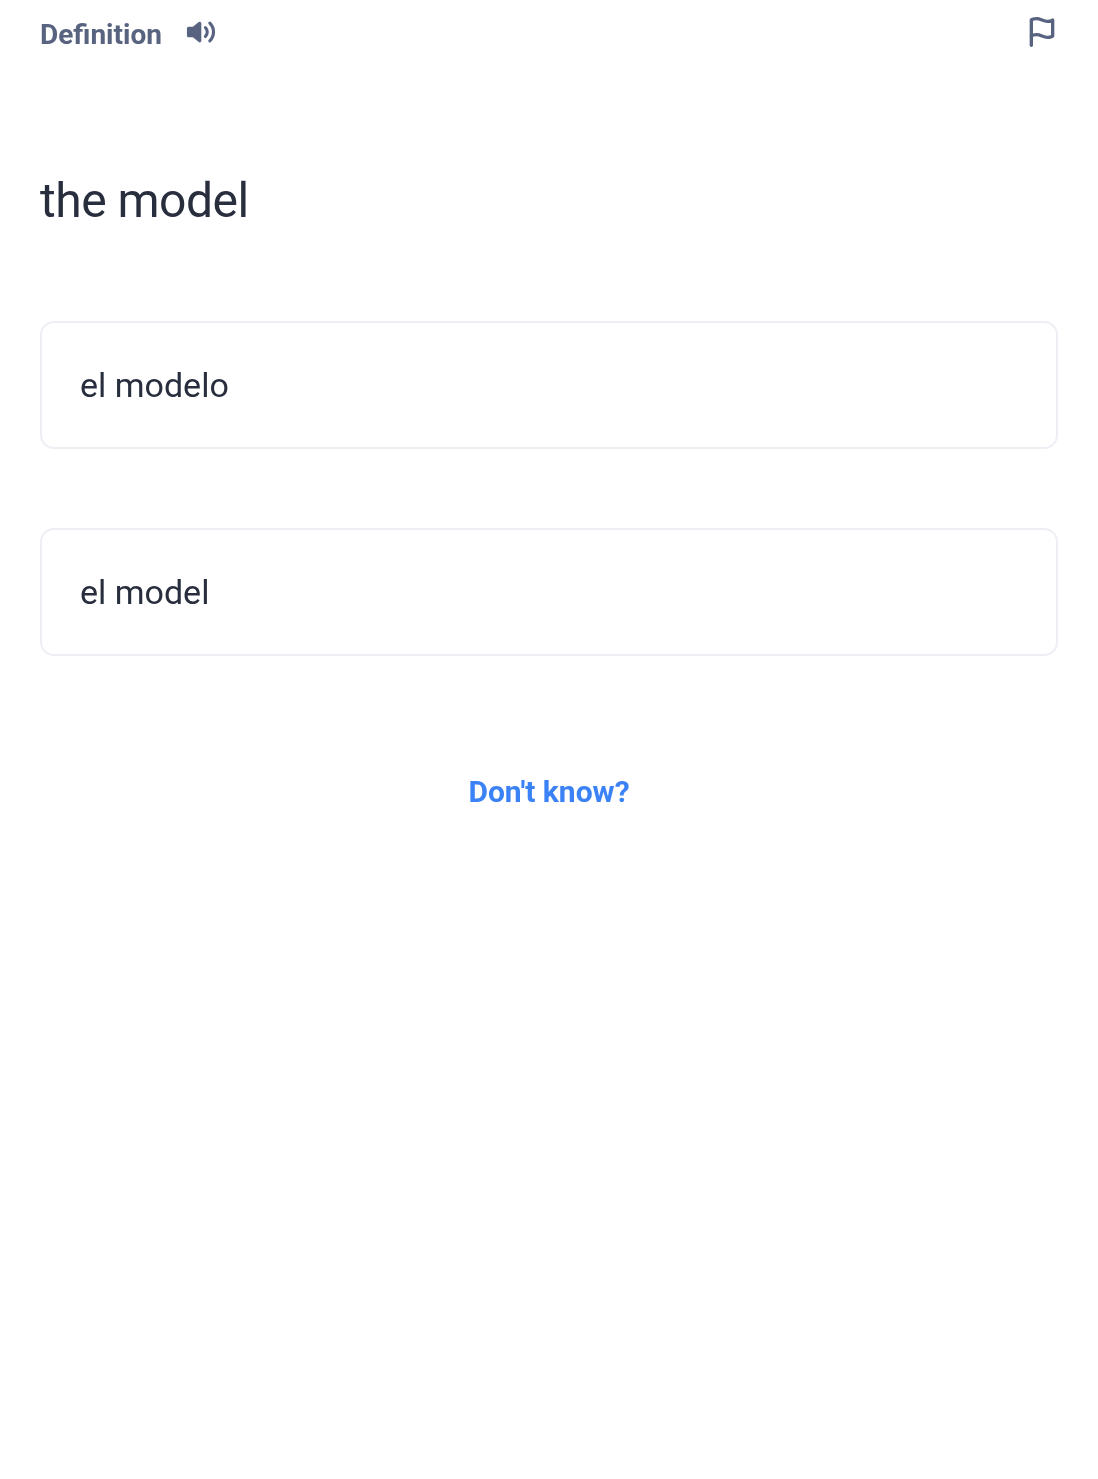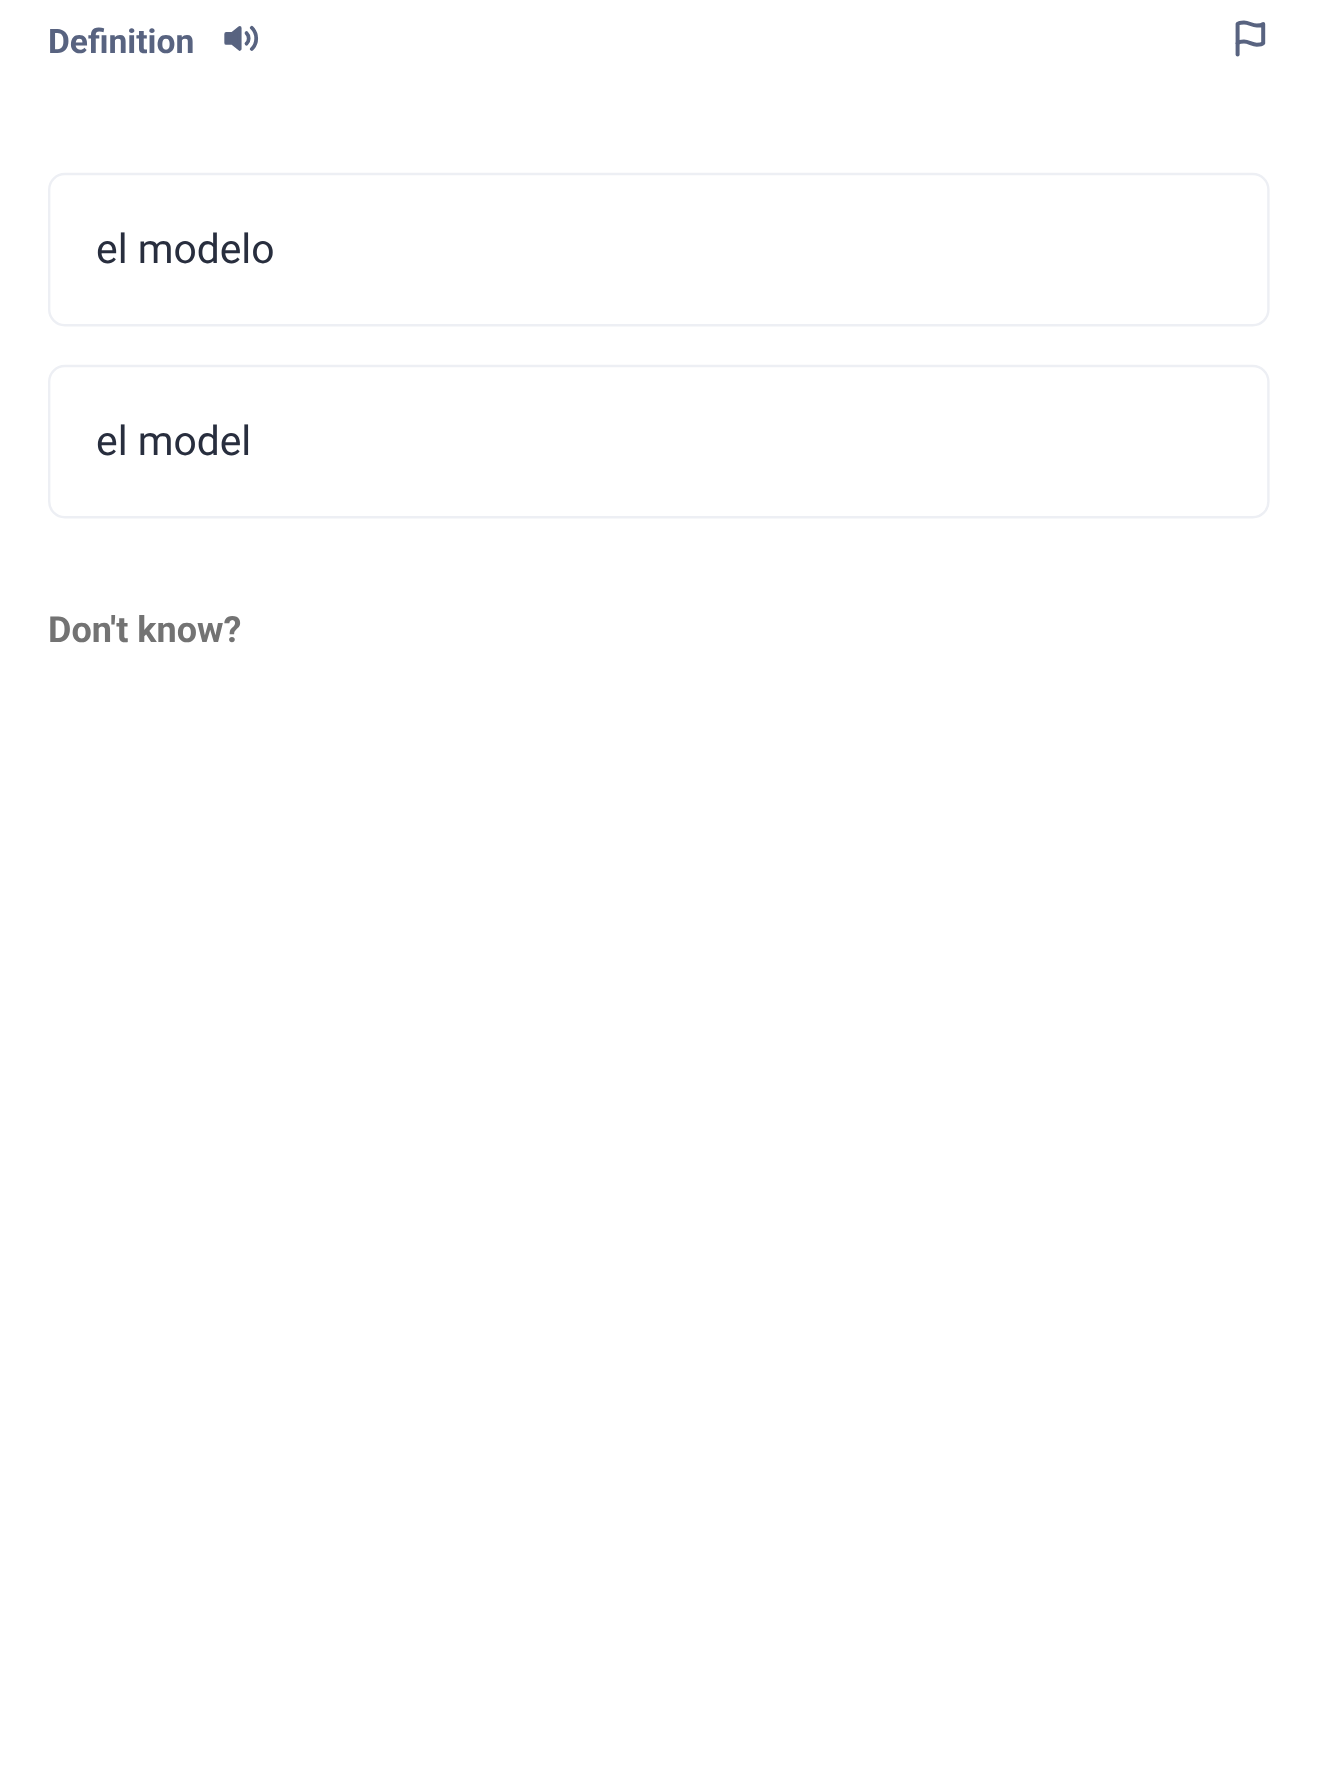--- a/index.html
+++ b/index.html
@@ -51,35 +51,36 @@
     .instruction {
       color: #586380;
       font-size: 32px;
       font-weight: 700;
       margin-top: 200px;
     }
     .options {
       margin-top: 92px;
       display: flex;
       flex-direction: column;
-      gap: 32px;
+      gap: 79px;
     }
     .option {
       border: 2px solid #edeff4;
       border-radius: 14px;
       padding: 42px 38px;
       color: #282e3e;
       font-size: 34px;
       font-weight: 400;
       cursor: pointer;
       background: #ffffff;
     }
     .dont-know {
-      margin-top: 76px;
-      color: #737373;
+      text-align: center;
+      margin-top: 118px;
+      color: #3b82f6;
       font-size: 30px;
       font-weight: 700;
       cursor: pointer;
     }
   </style>
 </head>
 <body>
 
 <div class="container">
   <div class="header-row">
@@ -94,20 +95,21 @@
       </span>
     </div>
     <span class="flag-icon">
       <svg width="32" height="32" viewBox="0 0 24 24" fill="none" stroke="currentColor" stroke-width="2.5" stroke-linecap="round" stroke-linejoin="round">
         <path d="M4 15s1-1 4-1 5 2 8 2 4-1 4-1V3s-1 1-4 1-5-2-8-2-4 1-4 1z"></path>
         <line x1="4" y1="22" x2="4" y2="15"></line>
       </svg>
     </span>
   </div>
 
+  <div class="prompt-text">the model</div>
 
 
   <div class="options">
     <div class="option">el modelo</div>
     <div class="option">el model</div>
   </div>
 
   <div class="dont-know">Don't know?</div>
 </div>
 

